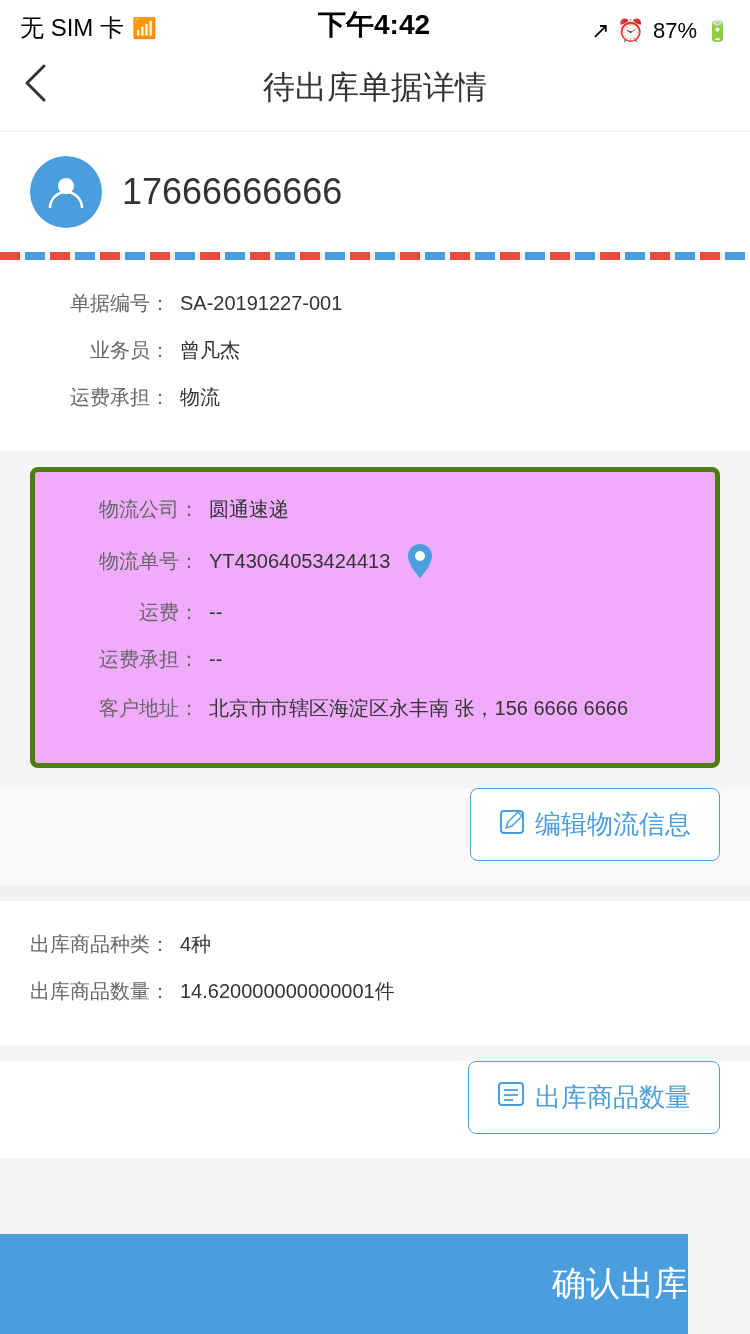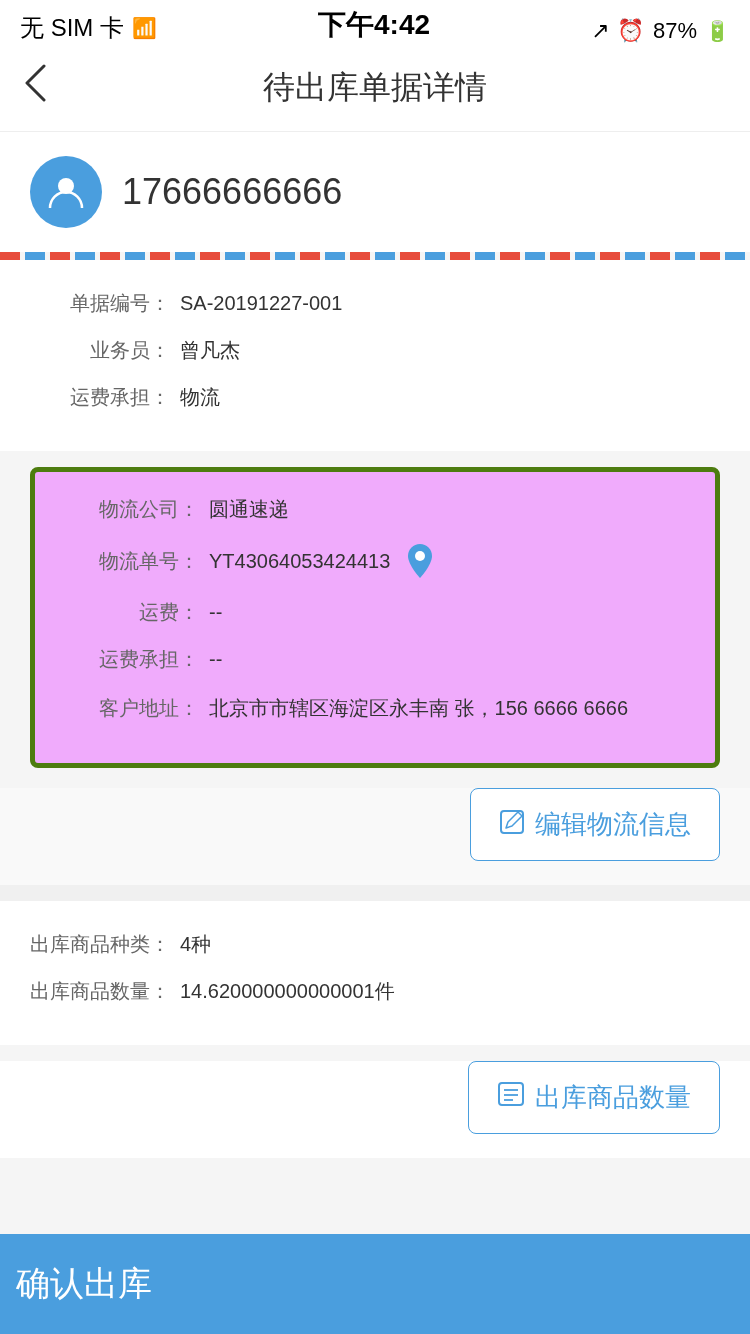--- a/index.html
+++ b/index.html
@@ -182,28 +182,27 @@
       justify-content: flex-end;
       padding: 0 30px 24px 30px;
       background: #fff;
     }
 
     
     .bottom-bar {
       position: fixed;
       bottom: 0;
       left: 0;
-      width: 750px;
+      width: 688px;
       background: #4a9ede;
       height: 100px;
       display: flex;
       align-items: center;
-      justify-content: flex-start;
+      justify-content: flex-end;
       cursor: pointer;
-      padding-left: 16px;
     }
     .bottom-btn-text {
       color: #fff;
       font-size: 34px;
       font-weight: 500;
     }
 
     
     .bottom-spacer {
       height: 240px;

